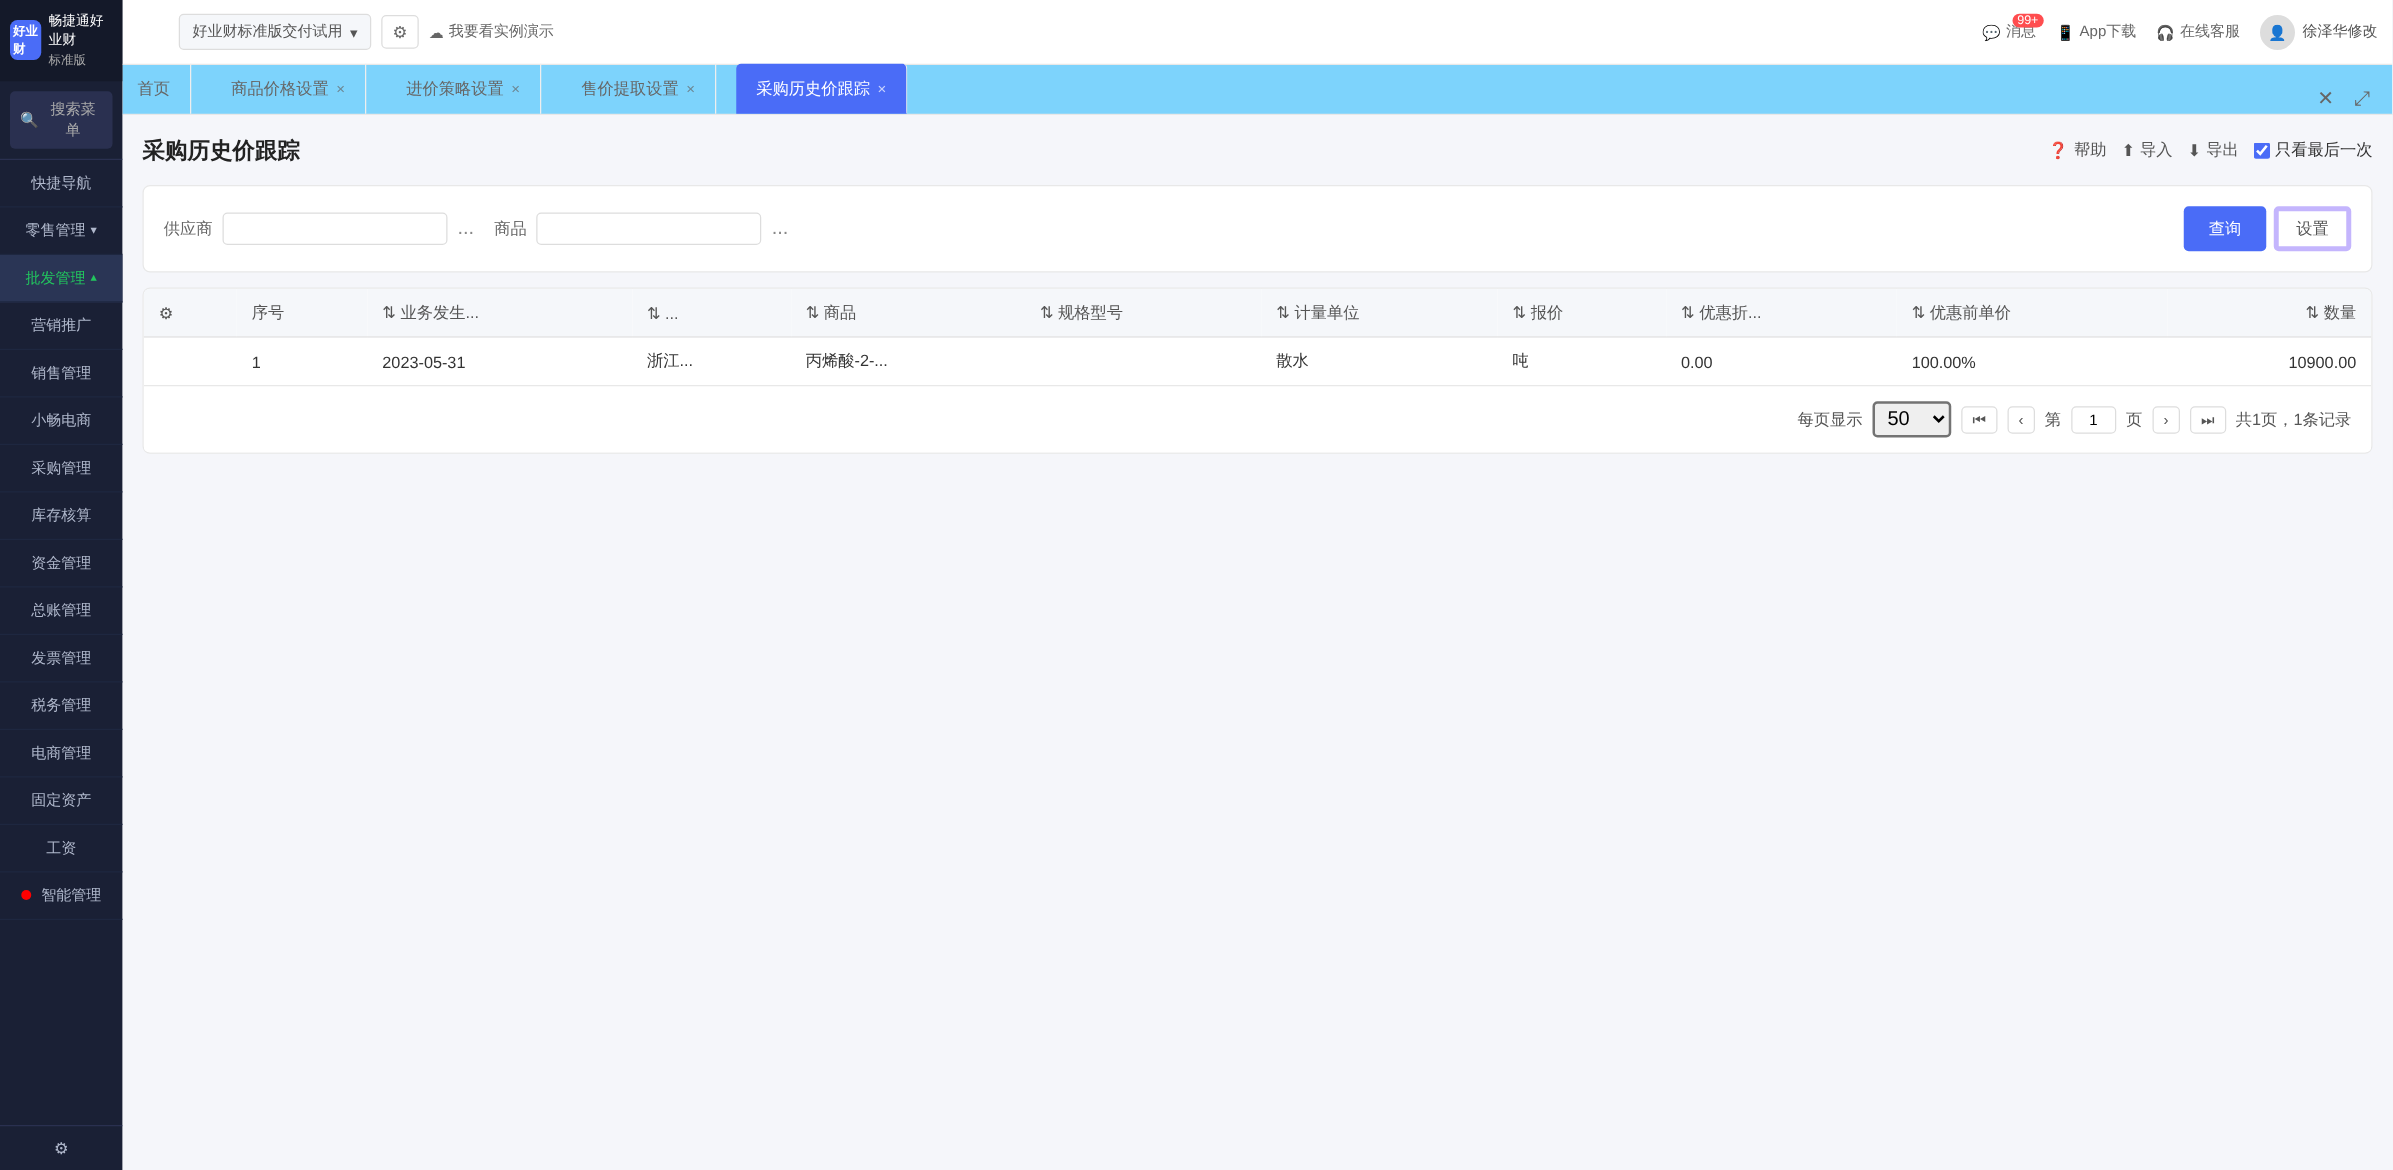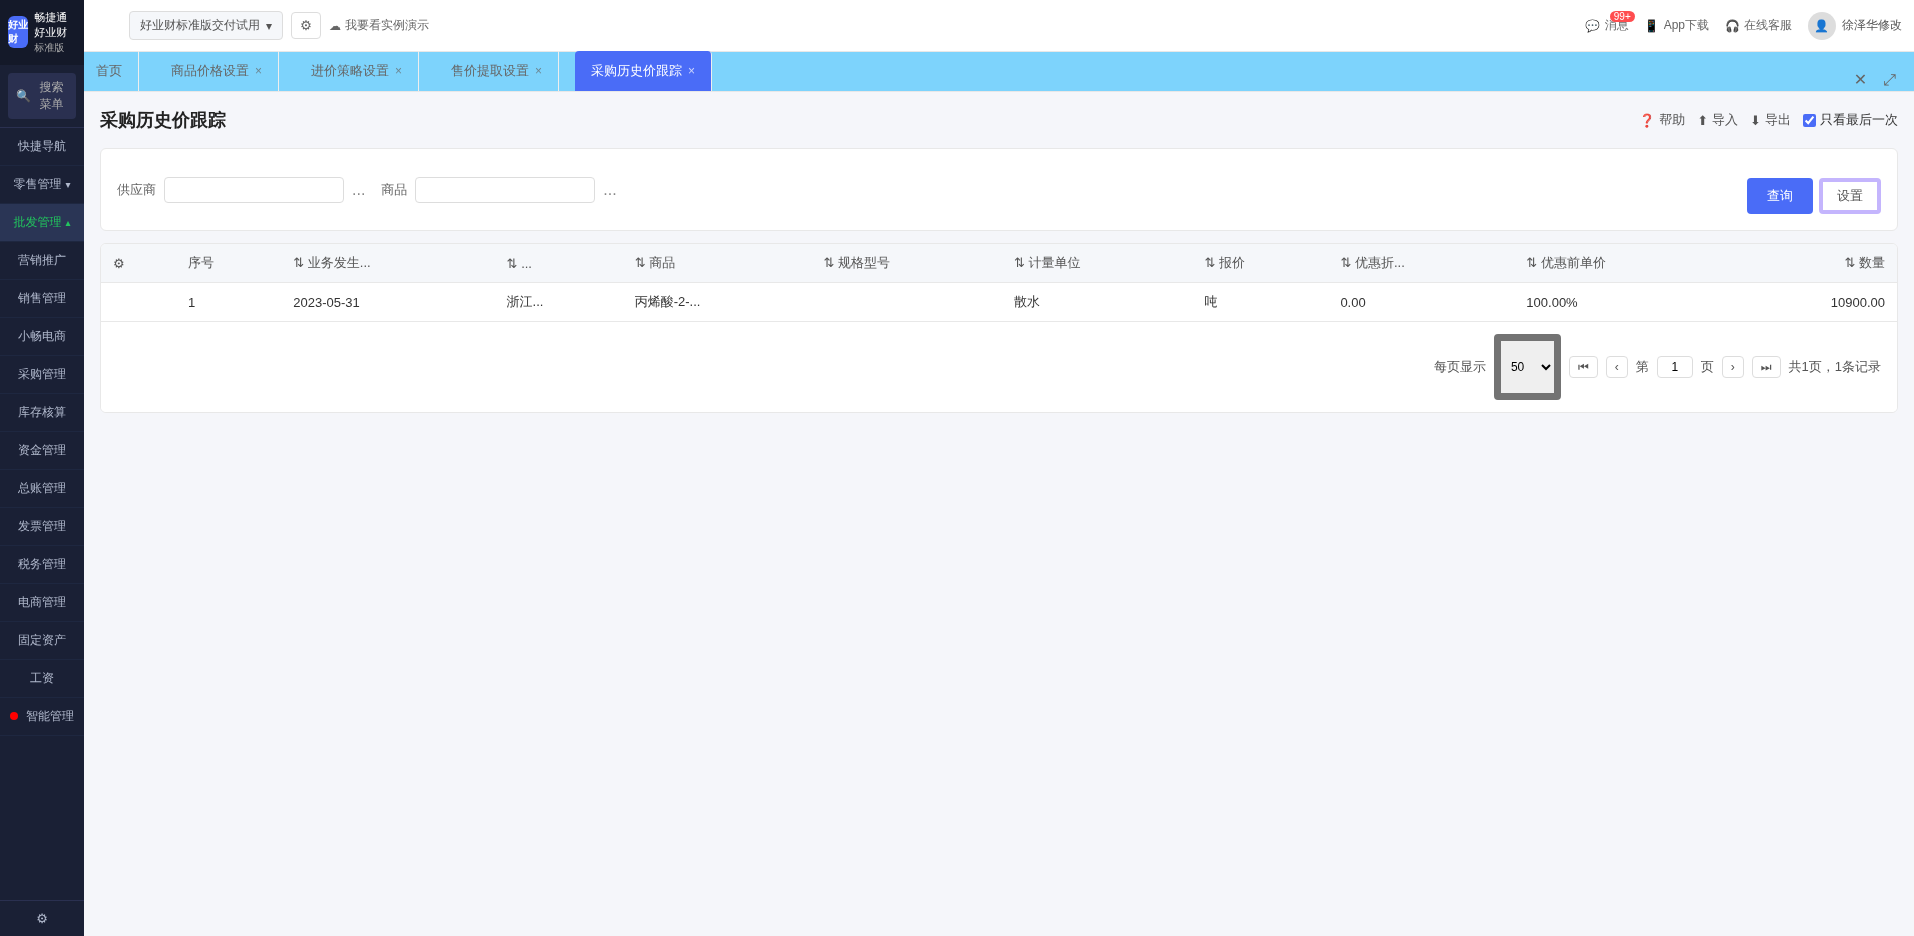--- a/index.html
+++ b/index.html
@@ -1,20 +1,20 @@
 <!DOCTYPE html>
 <html><head>
   <meta charset="utf-8">
   <style>
     * { box-sizing: border-box; margin: 0; padding: 0; }
     body { font-family: 'Microsoft YaHei', Arial, sans-serif; font-size: 13px; background: #f0f2f5; color: #333; display: flex; height: 936px; overflow: hidden; }
 
     
     .sidebar {
-      width: 84px;
+      width: 98px;
       background: #1a2035;
       color: #ccc;
       display: flex;
       flex-direction: column;
       flex-shrink: 0;
       height: 100%;
     }
     .sidebar-logo {
       padding: 10px 8px;
       background: #141929;
@@ -185,21 +185,21 @@
     }
     .filter-ellipsis { color: #888; cursor: pointer; font-size: 16px; }
     .query-btn {
       background: #4a6cf7; color: white; border: none; border-radius: 4px;
       padding: 7px 20px; cursor: pointer; font-size: 13px; white-space: nowrap;
     }
     .settings-small-btn {
       background: none; border: 4px solid #c4b5fd; border-radius: 4px;
       padding: 5px 14px; cursor: pointer; font-size: 13px; color: #555; white-space: nowrap;
     }
-    .filter-actions { margin-left: auto; display: flex; gap: 6px; margin-top: 13px; }
+    .filter-actions { margin-left: auto; display: flex; gap: 6px; }
 
     
     .table-card {
       background: #fff;
       border-radius: 6px;
       border: 1px solid #e8e8e8;
       overflow: hidden;
     }
     .data-table { width: 100%; border-collapse: collapse; font-size: 13px; }
     .data-table th {
@@ -224,21 +224,21 @@
       align-items: center;
       justify-content: flex-end;
       padding: 12px 16px;
       background: #fff;
       border-top: 1px solid #e8e8e8;
       gap: 8px;
       font-size: 13px;
       color: #555;
     }
     .per-page-select {
-      border: 7px solid #737373; border-radius: 4px; padding: 18px 6px; font-size: 12px;
+      border: 2px solid #737373; border-radius: 4px; padding: 3px 6px; font-size: 16px;
     }
     .page-nav-btn {
       background: none; border: 1px solid #ddd; border-radius: 4px;
       padding: 3px 8px; cursor: pointer; color: #555; font-size: 12px;
     }
     .page-nav-btn:disabled { color: #ccc; cursor: default; }
     .page-input {
       border: 1px solid #ddd; border-radius: 4px; padding: 3px 6px;
       width: 36px; text-align: center; font-size: 12px;
     }

